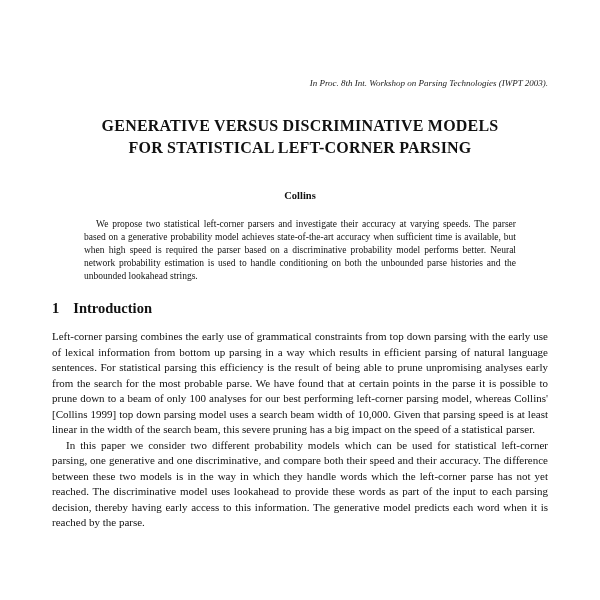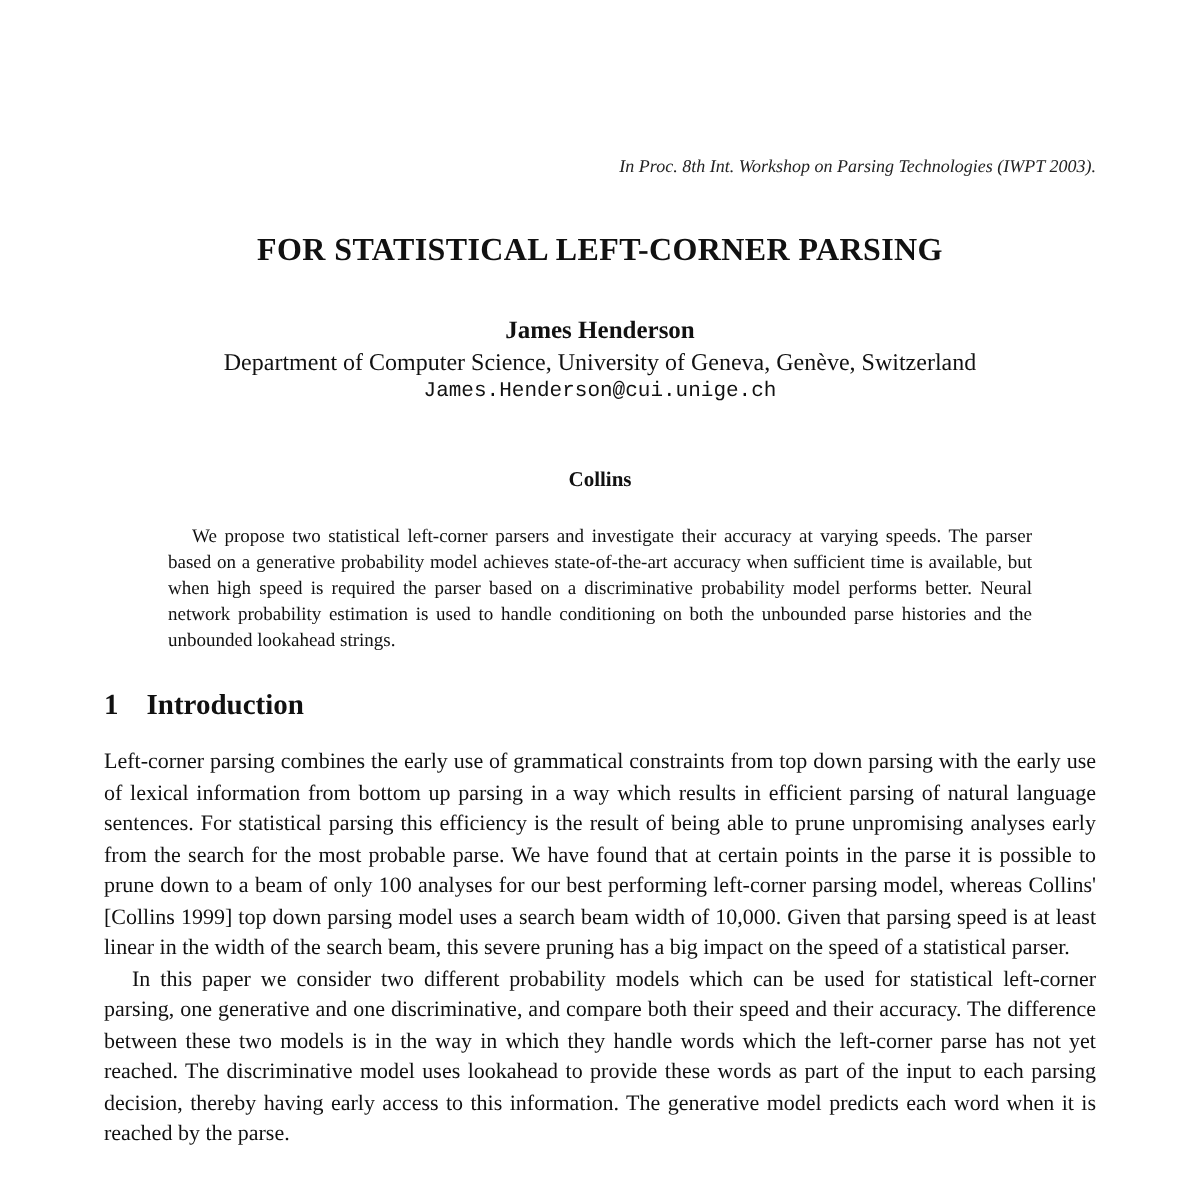--- a/index.html
+++ b/index.html
@@ -87,28 +87,24 @@
 </style>
 </head>
 <body>
 
 <div class="page">
   <div class="content">
 
     <div class="header-note">In Proc. 8th Int. Workshop on Parsing Technologies (IWPT 2003).</div>
 
     <h1 class="title">
+      <span class="title-line">GENERATIVE VERSUS DISCRIMINATIVE MODELS</span>
       <span class="title-line">FOR STATISTICAL LEFT-CORNER PARSING</span>
     </h1>
 
-    <div class="author-block">
-      <div class="author">James Henderson</div>
-      <div class="affiliation">Department of Computer Science, University of Geneva, Genève, Switzerland</div>
-      <div class="email">James.Henderson@cui.unige.ch</div>
-    </div>
 
     <div class="abstract-heading">Collins</div>
 
     <p class="abstract-text"><span class="indent"></span><span>We propose two statistical left-corner parsers and investigate their accuracy at varying speeds. The parser based on a generative probability model achieves state-of-the-art accuracy when sufficient time is available, but when high speed is required the parser based on a discriminative probability model performs better. Neural network probability estimation is used to handle conditioning on both the unbounded parse histories and the unbounded lookahead strings.</span></p>
 
     <h2 class="section-heading">
       <span class="sec-num">1</span><span>Introduction</span>
     </h2>
 
     <p class="body-par first">Left-corner parsing combines the early use of grammatical constraints from top down parsing with the early use of lexical information from bottom up parsing in a way which results in efficient parsing of natural language sentences. For statistical parsing this efficiency is the result of being able to prune unpromising analyses early from the search for the most probable parse. We have found that at certain points in the parse it is possible to prune down to a beam of only 100 analyses for our best performing left-corner parsing model, whereas Collins' [Collins 1999] top down parsing model uses a search beam width of 10,000. Given that parsing speed is at least linear in the width of the search beam, this severe pruning has a big impact on the speed of a statistical parser.</p>

